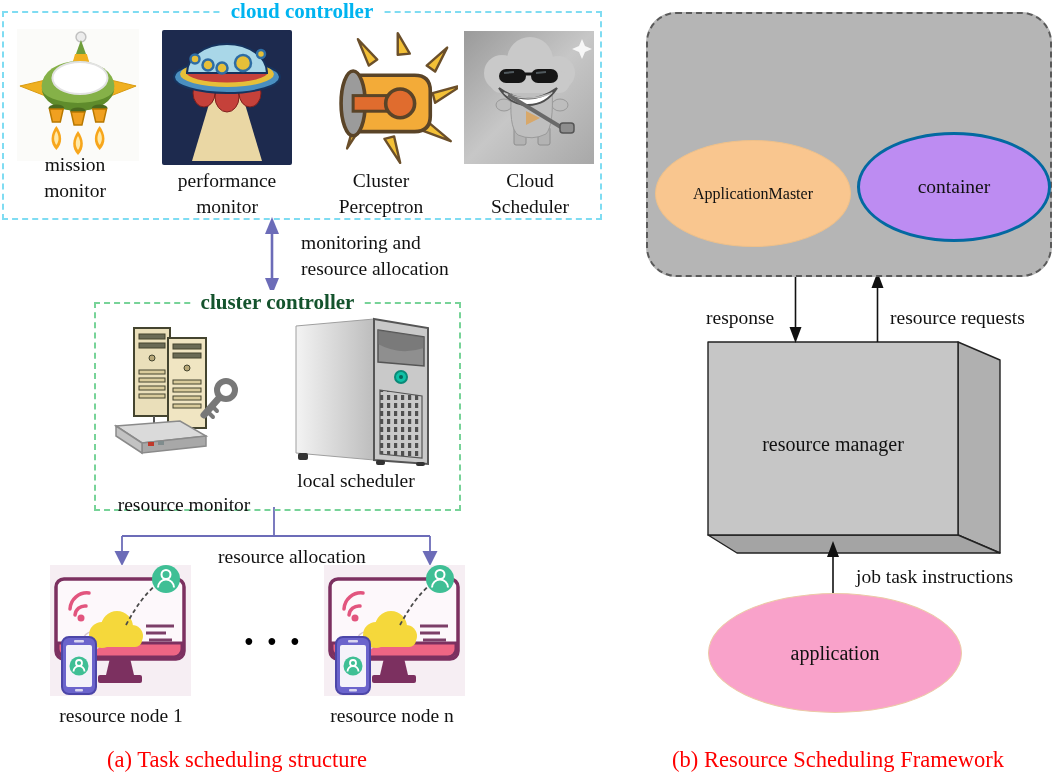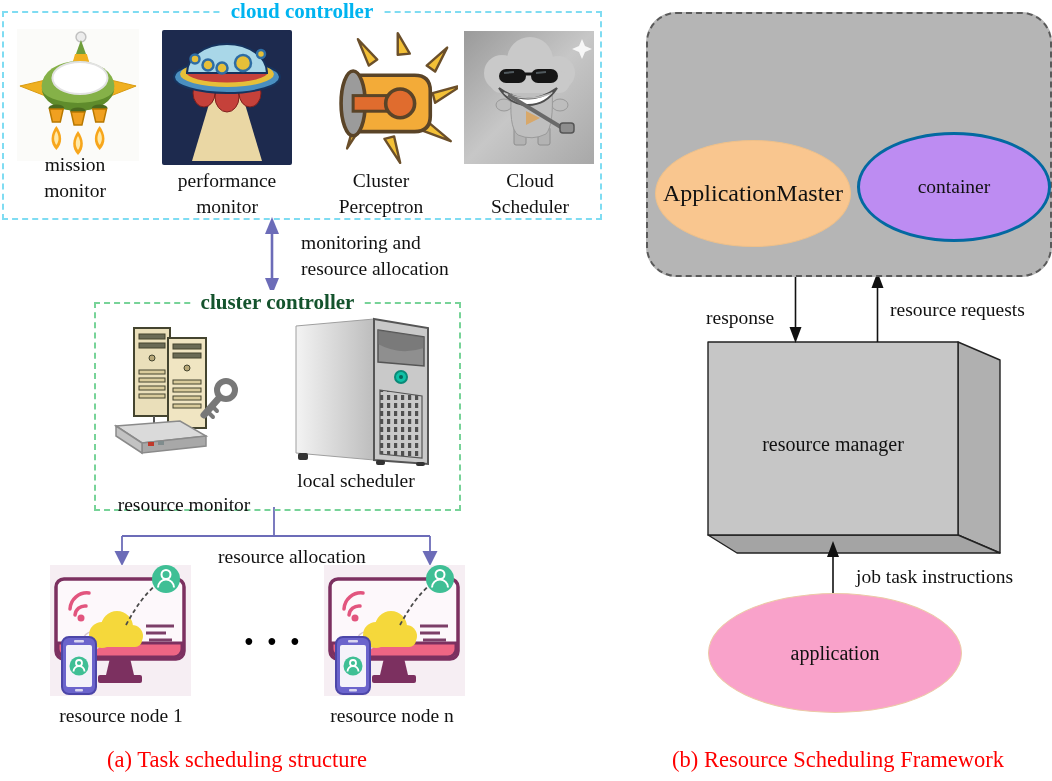--- a/index.html
+++ b/index.html
@@ -22,21 +22,21 @@
   .caption{font-size:22.5px;color:#fe0000;text-align:center;white-space:nowrap;}
   .icon-svg{position:absolute;display:block;}
   
   #framework-container{
     left:646px;top:12px;width:402px;height:261px;border:2px dashed #5a5a5a;
     border-radius:30px;background:#b5b5b5;
   }
   .flexc{display:flex;align-items:center;justify-content:center;text-align:center;}
   #node-manager{left:781px;top:33px;width:152px;height:64px;background:#ccf2cb;font-size:19.5px;}
   .ellipse{border-radius:50%;}
-  #application-master{left:655px;top:140px;width:194px;height:105px;background:#f9c68f;border:1px solid #eec08a;font-size:24px;}
+  #application-master{left:655px;top:140px;width:194px;height:105px;background:#f9c68f;border:1px solid #eec08a;font-size:16px;}
   #container-ellipse{left:857px;top:132px;width:188px;height:104px;background:#bd8cf2;border:3px solid #0369a1;font-size:19.5px;}
   #application-ellipse{left:708px;top:593px;width:252px;height:118px;background:#f9a2ca;border:1px solid #ecc9a6;font-size:20px;}
   #resource-manager-label{left:708px;top:342px;width:250px;height:204px;font-size:20px;font-family:Liberation Serif, serif;}
   .plabel{font-size:19.5px;white-space:nowrap;}
   #ellipsis-dots{left:234px;top:628px;width:80px;font-size:25px;font-weight:bold;letter-spacing:4px;text-align:center;color:#000;}
   svg{display:block;}
 </style>
 </head>
 <body>
 
@@ -347,21 +347,21 @@
 
   <div id="framework-container" class="abs"></div>
 
 
   <div id="application-master" class="abs flexc ellipse">ApplicationMaster</div>
 
   <div id="container-ellipse" class="abs flexc ellipse">container</div>
 
   <div class="abs plabel" style="left:706px;top:307px;">response</div>
 
-  <div class="abs plabel" style="left:890px;top:299px;">resource requests</div>
+  <div class="abs plabel" style="left:890px;top:307px;">resource requests</div>
 
   <div id="resource-manager-label" class="abs flexc">resource manager</div>
 
   <div class="abs plabel" style="left:856px;top:566px;">job task instructions</div>
 
   <div id="application-ellipse" class="abs flexc ellipse">application</div>
 
   <div class="abs caption" style="left:658px;top:747px;width:360px;">(b) Resource Scheduling Framework</div>
 
 </div>

